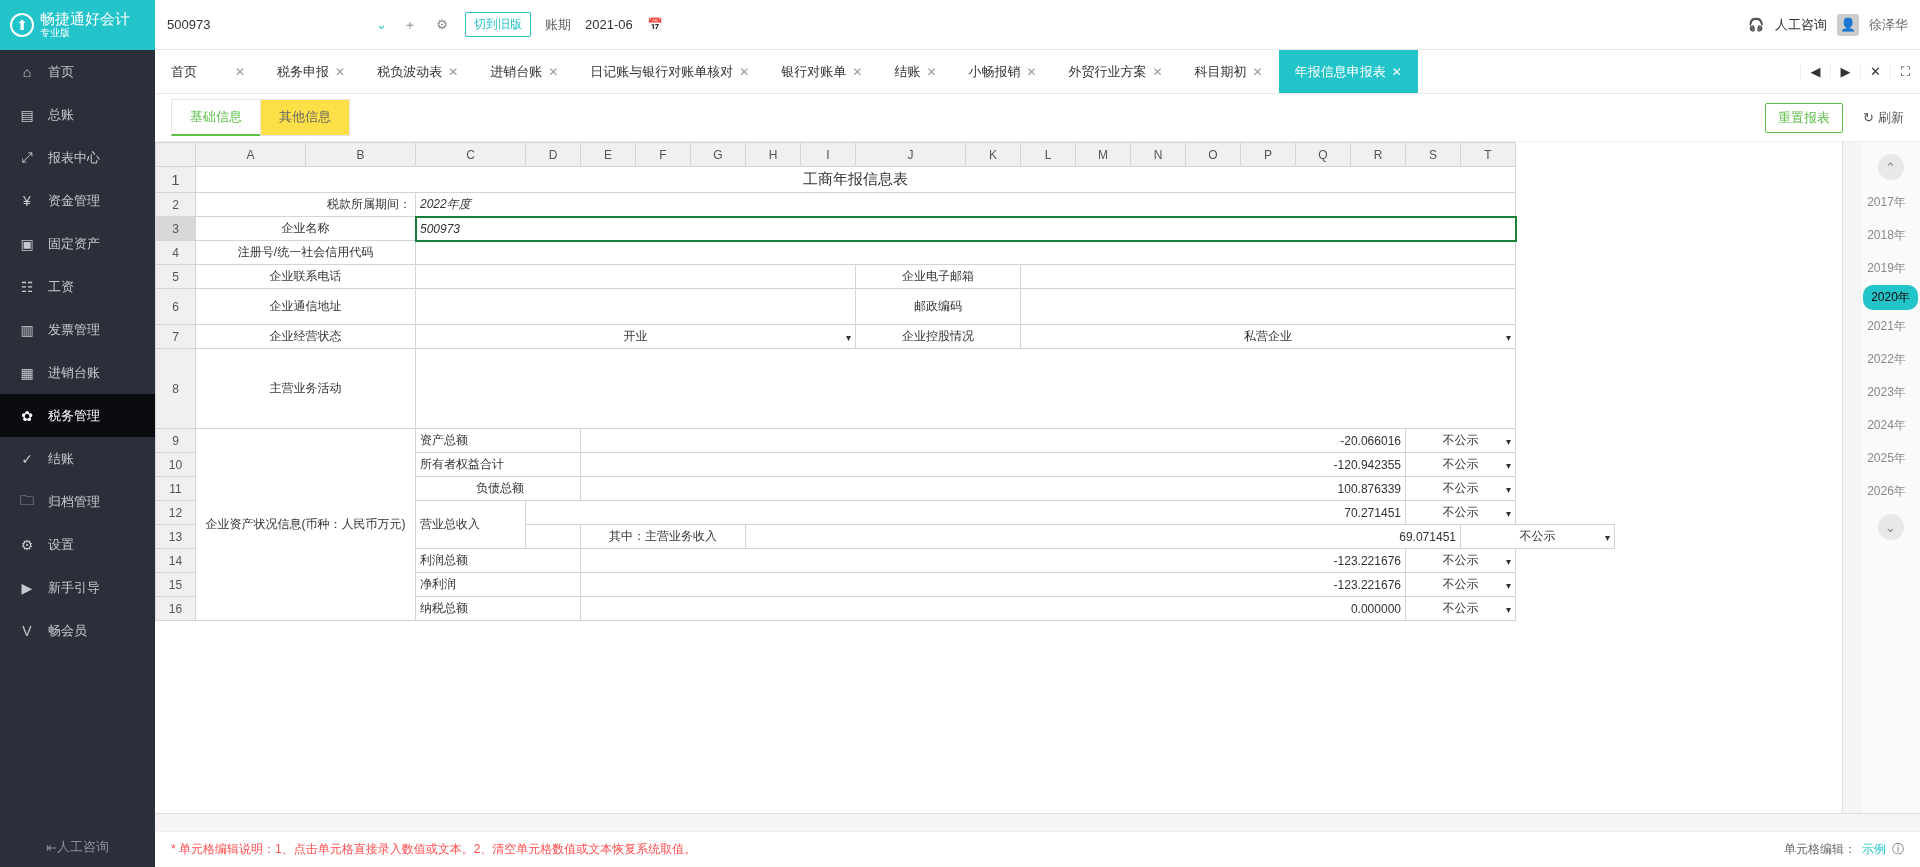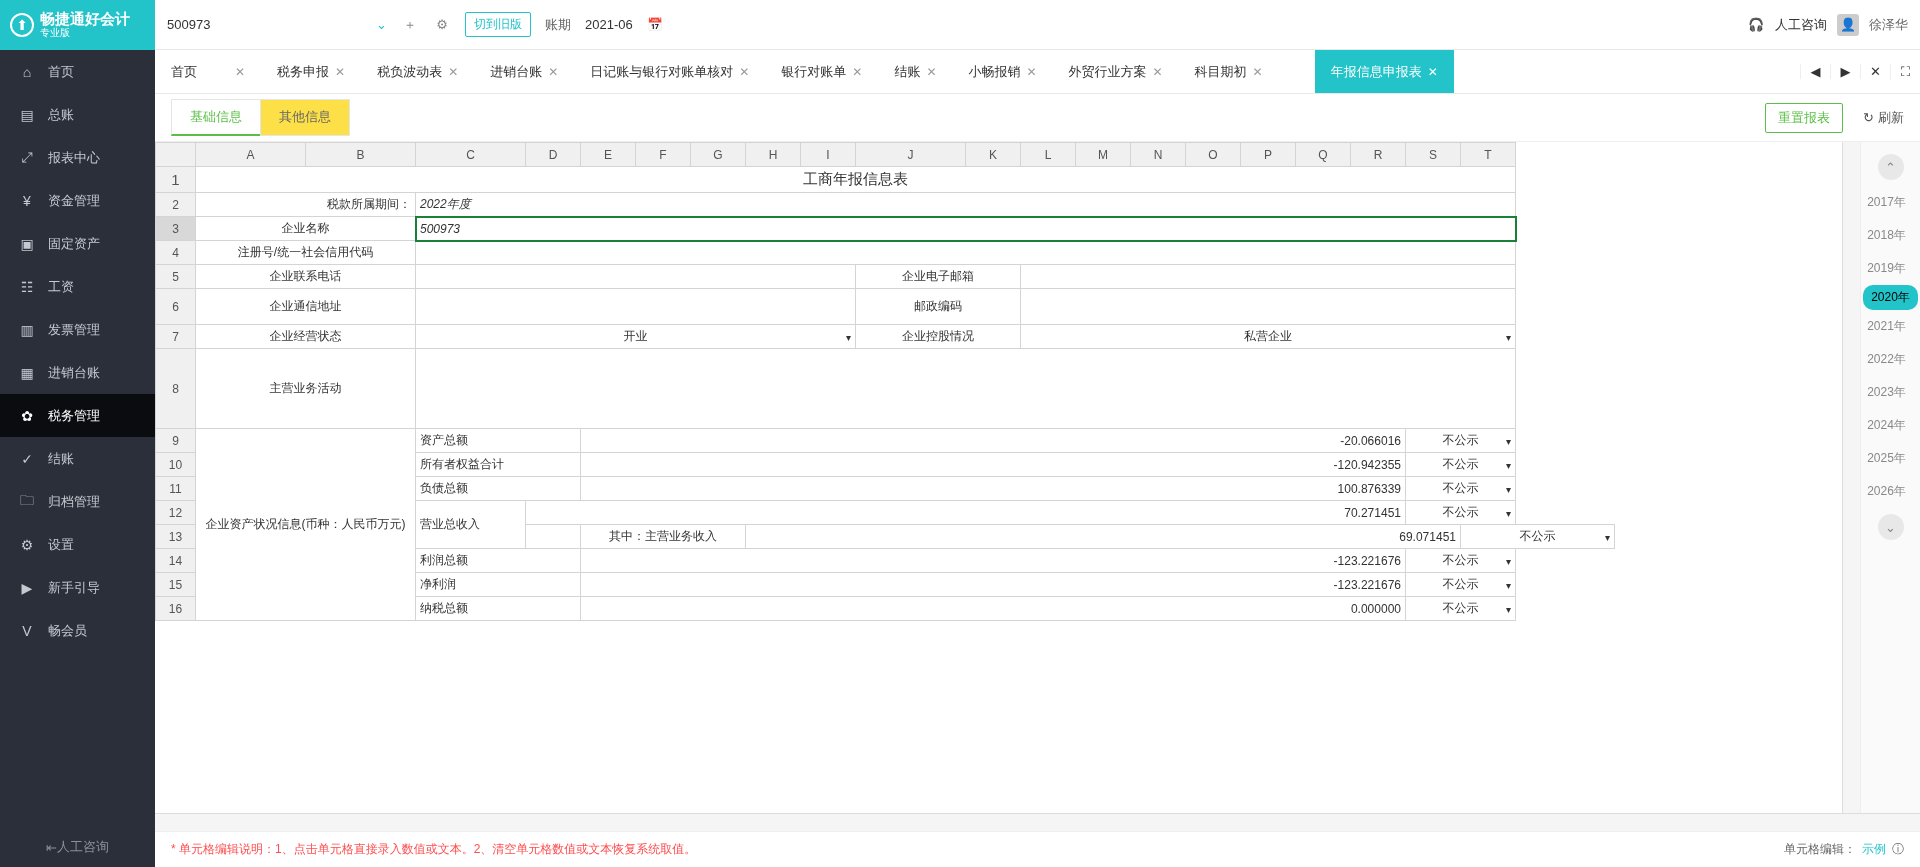--- a/index.html
+++ b/index.html
@@ -3,21 +3,21 @@
 <meta charset="utf-8">
 <style>
 * { box-sizing: border-box; margin: 0; padding: 0; }
 body { font-family: "Microsoft YaHei", Arial, sans-serif; font-size: 13px; color: #333; overflow: hidden; }
 .app { display: flex; height: 867px; width: 1920px; }
 
 
 .sidebar { width: 155px; background: #2a2f3a; color: #c5c9d0; flex-shrink: 0; display: flex; flex-direction: column; }
 .logo { background: #22c3c9; height: 50px; display: flex; align-items: center; padding: 0 10px; color: #fff; }
 .logo-icon { width: 24px; height: 24px; border: 2px solid #fff; border-radius: 50%; display: flex; align-items: center; justify-content: center; margin-right: 6px; font-size: 14px; }
-.logo-text { font-size: 15px; font-weight: bold; line-height: 1; text-align: center; }
+.logo-text { font-size: 15px; font-weight: normal; line-height: 1; text-align: center; }
 .logo-sub { font-size: 10px; }
 .nav-item { height: 43px; display: flex; align-items: center; padding: 0 18px; cursor: pointer; }
 .nav-item.active { background: #0a0c10; color: #fff; }
 .nav-icon { width: 18px; height: 18px; margin-right: 12px; display: inline-flex; align-items: center; justify-content: center; font-size: 14px; }
 .nav-spacer { flex: 1; }
 .pin-item { height: 40px; display: flex; align-items: center; justify-content: center; cursor: pointer; color: #8a8f99; }
 
 
 .main { flex: 1; display: flex; flex-direction: column; }
 .topbar { height: 50px; border-bottom: 1px solid #e8e8e8; display: flex; align-items: center; padding: 0 12px; gap: 14px; }
@@ -32,21 +32,21 @@
 .tb-spacer { flex: 1; }
 .tb-right { display: flex; align-items: center; gap: 10px; }
 .headset { color: #888; }
 .user-name { color: #666; }
 .avatar { width: 22px; height: 22px; background: #ccc; border-radius: 3px; display: inline-flex; align-items: center; justify-content: center; color: #fff;}
 
 
 .tabbar { height: 44px; display: flex; align-items: stretch; border-bottom: 1px solid #e8e8e8; position: relative; }
 .tab { display: flex; align-items: center; padding: 0 16px; cursor: pointer; white-space: nowrap; position: relative; }
 .tab .close { margin-left: 6px; color: #999; font-size: 12px; }
-.tab.active { background: #22c3c9; color: #fff; margin-left: 36px; }
+.tab.active { background: #22c3c9; color: #fff; }
 .tab.active .close { color: #fff; }
 .tab-actions { display: flex; align-items: center; margin-left: auto; }
 .tab-act { width: 30px; display: flex; align-items: center; justify-content: center; cursor: pointer; border-left: 1px solid #eee; }
 
 
 .content { flex: 1; display: flex; flex-direction: column; background: #fff; position: relative; }
 .sub-header { height: 48px; display: flex; align-items: center; padding: 0 16px; border-bottom: 1px solid #eee; }
 .sub-tabs { display: flex; }
 .sub-tab { padding: 8px 18px; cursor: pointer; background: #fde047; color: #666; border: 1px solid #e5e5e5; margin-right: -1px; }
 .sub-tab.active { color: #5bbf47; border-bottom: 2px solid #5bbf47; background: #fff; }
@@ -369,21 +369,21 @@
                   <td colspan="2" class="lbl-cell dropdown-cell"><span>不公示</span><span class="dropdown-arrow">▾</span></td>
                 </tr>
                 <tr>
                   <td class="row-h">10</td>
                   <td colspan="2" class="lbl-cell" style="text-align:left;padding-left:4px;">所有者权益合计</td>
                   <td colspan="14" class="num-cell">-120.942355</td>
                   <td colspan="2" class="lbl-cell dropdown-cell"><span>不公示</span><span class="dropdown-arrow">▾</span></td>
                 </tr>
                 <tr>
                   <td class="row-h">11</td>
-                  <td colspan="2" class="lbl-cell" style="text-align:left;padding-left:4px;">负债总额</td>
+                  <td colspan="2" class="lbl-cell" style="text-align:center;padding-left:4px;">负债总额</td>
                   <td colspan="14" class="num-cell">100.876339</td>
                   <td colspan="2" class="lbl-cell dropdown-cell"><span>不公示</span><span class="dropdown-arrow">▾</span></td>
                 </tr>
                 <tr>
                   <td class="row-h">12</td>
                   <td rowspan="2" class="lbl-cell" style="text-align:left;padding-left:4px;">营业总收入</td>
                   <td colspan="15" class="num-cell">70.271451</td>
                   <td colspan="2" class="lbl-cell dropdown-cell"><span>不公示</span><span class="dropdown-arrow">▾</span></td>
                 </tr>
                 <tr>

